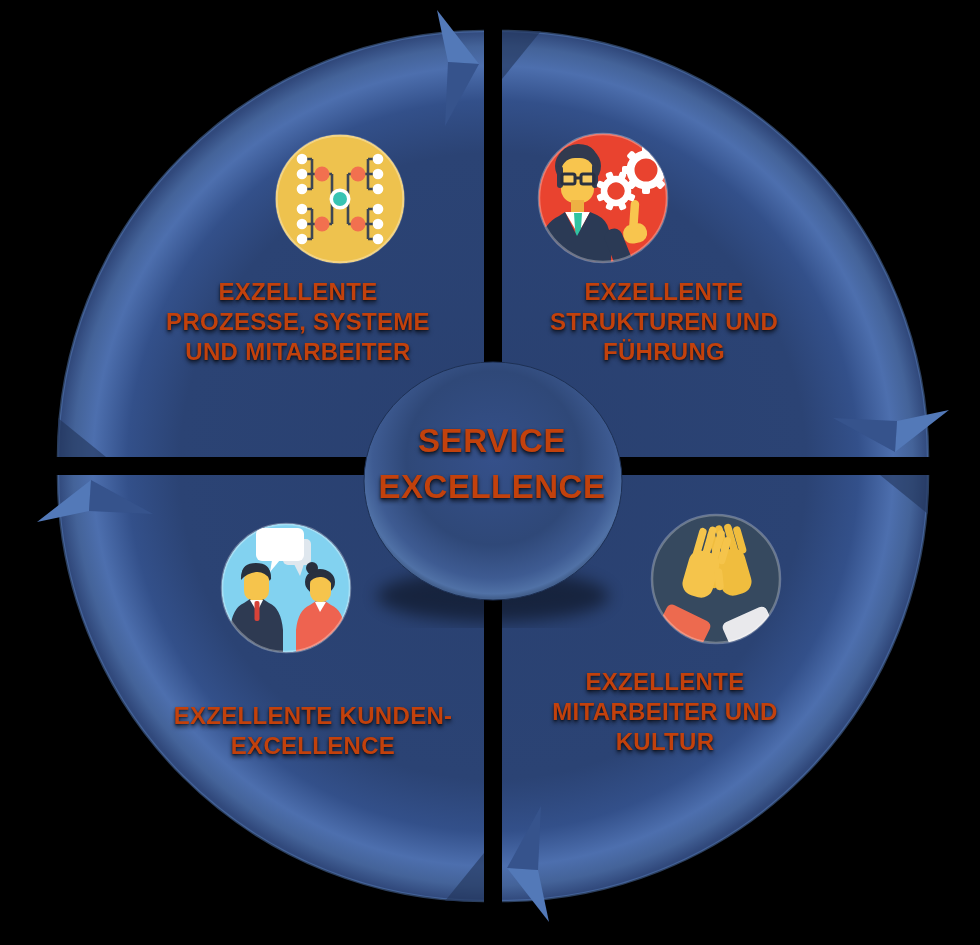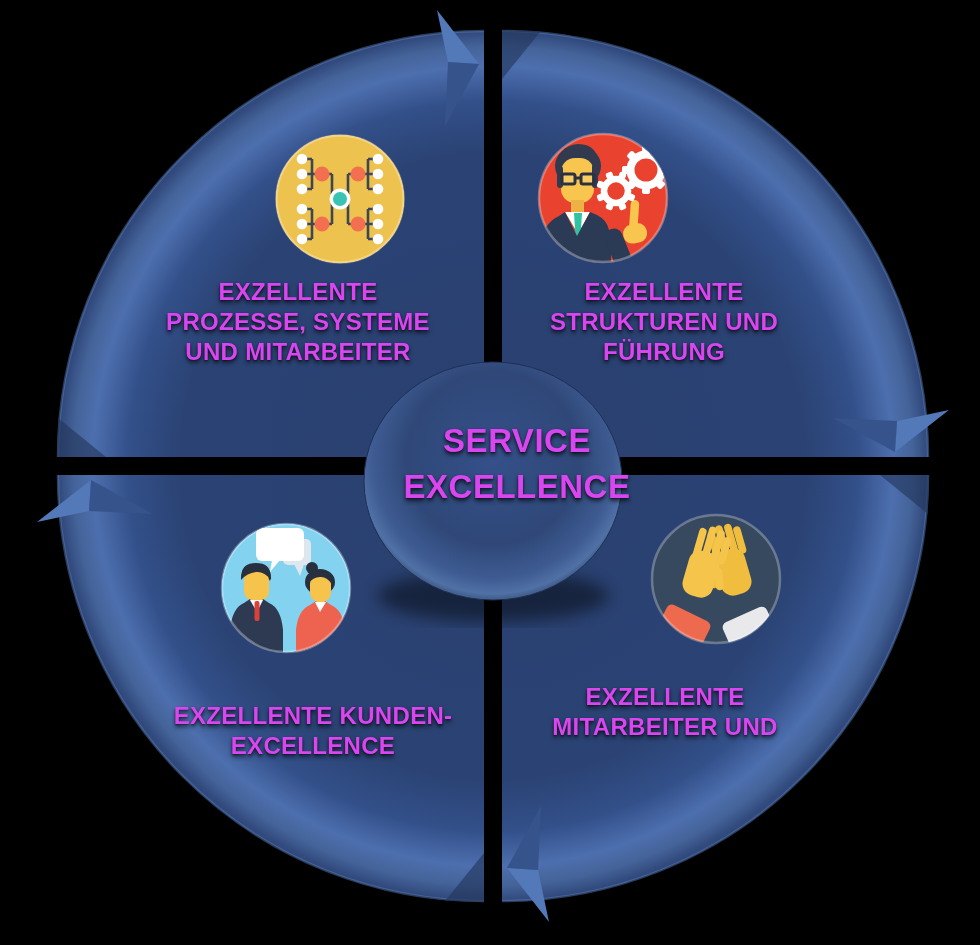--- a/index.html
+++ b/index.html
@@ -1,19 +1,19 @@
 <!DOCTYPE html>
 <html><head>
 <meta charset="utf-8">
 <style>
   html,body{margin:0;padding:0;background:#000;}
   .stage{position:relative;width:980px;height:945px;background:#000;overflow:hidden;
          font-family:"Liberation Sans", sans-serif;}
   .stage svg{position:absolute;left:0;top:0;}
-  .label{position:absolute;transform:translate(-50%,-50%);text-align:center;color:#d946ef;
+  .label{position:absolute;transform:translate(-50%,-50%);text-align:center;color:#c2410c;
          font-weight:bold;white-space:nowrap;
          text-shadow:0 3px 4px rgba(0,0,0,.65), 0 1px 2px rgba(0,0,0,.5);}
   .q-label{font-size:24px;line-height:30px;letter-spacing:.3px;}
   .c-label{font-size:33px;line-height:46px;letter-spacing:.5px;}
 </style>
 </head>
 <body>
 
 <div class="stage">
 
@@ -222,25 +222,26 @@
 
   <div class="label q-label" style="left:664px;top:322px">
     <div>EXZELLENTE</div>
     <div>STRUKTUREN UND</div>
     <div>FÜHRUNG</div>
   </div>
 
   <div class="label q-label" style="left:665px;top:712px">
     <div>EXZELLENTE</div>
     <div>MITARBEITER UND</div>
+    <div>KULTUR</div>
   </div>
 
   <div class="label q-label" style="left:313px;top:731px">
     <div>EXZELLENTE KUNDEN-</div>
     <div>EXCELLENCE</div>
   </div>
 
-  <div class="label c-label" style="left:517px;top:464px">
+  <div class="label c-label" style="left:492px;top:464px">
     <div>SERVICE</div>
     <div>EXCELLENCE</div>
   </div>
 
 </div>
 
 </body></html>

